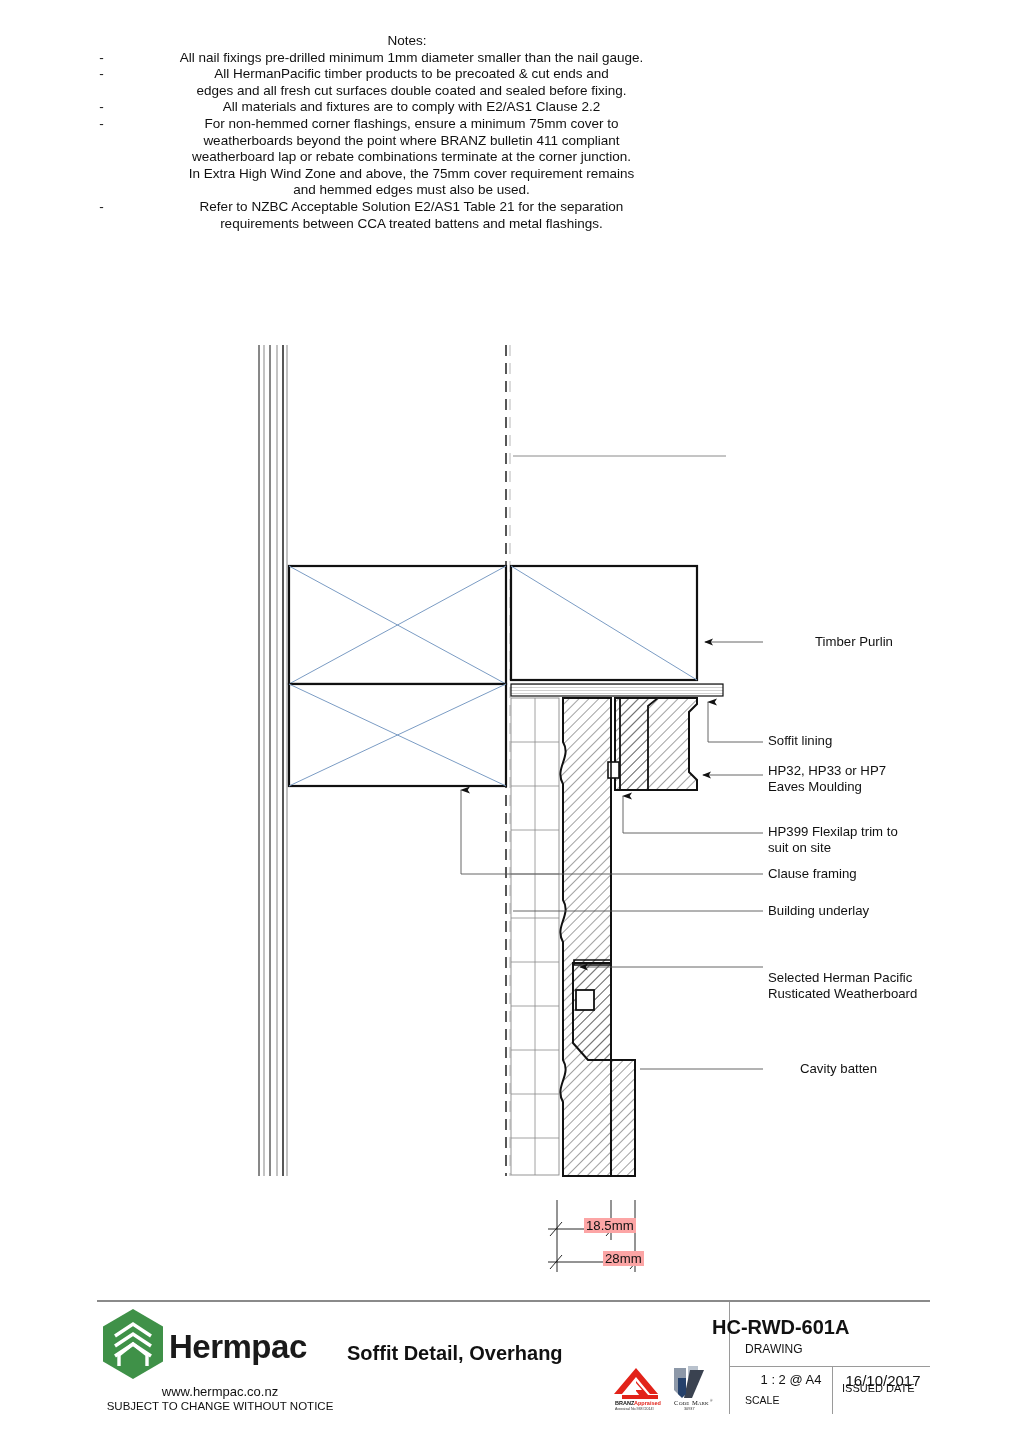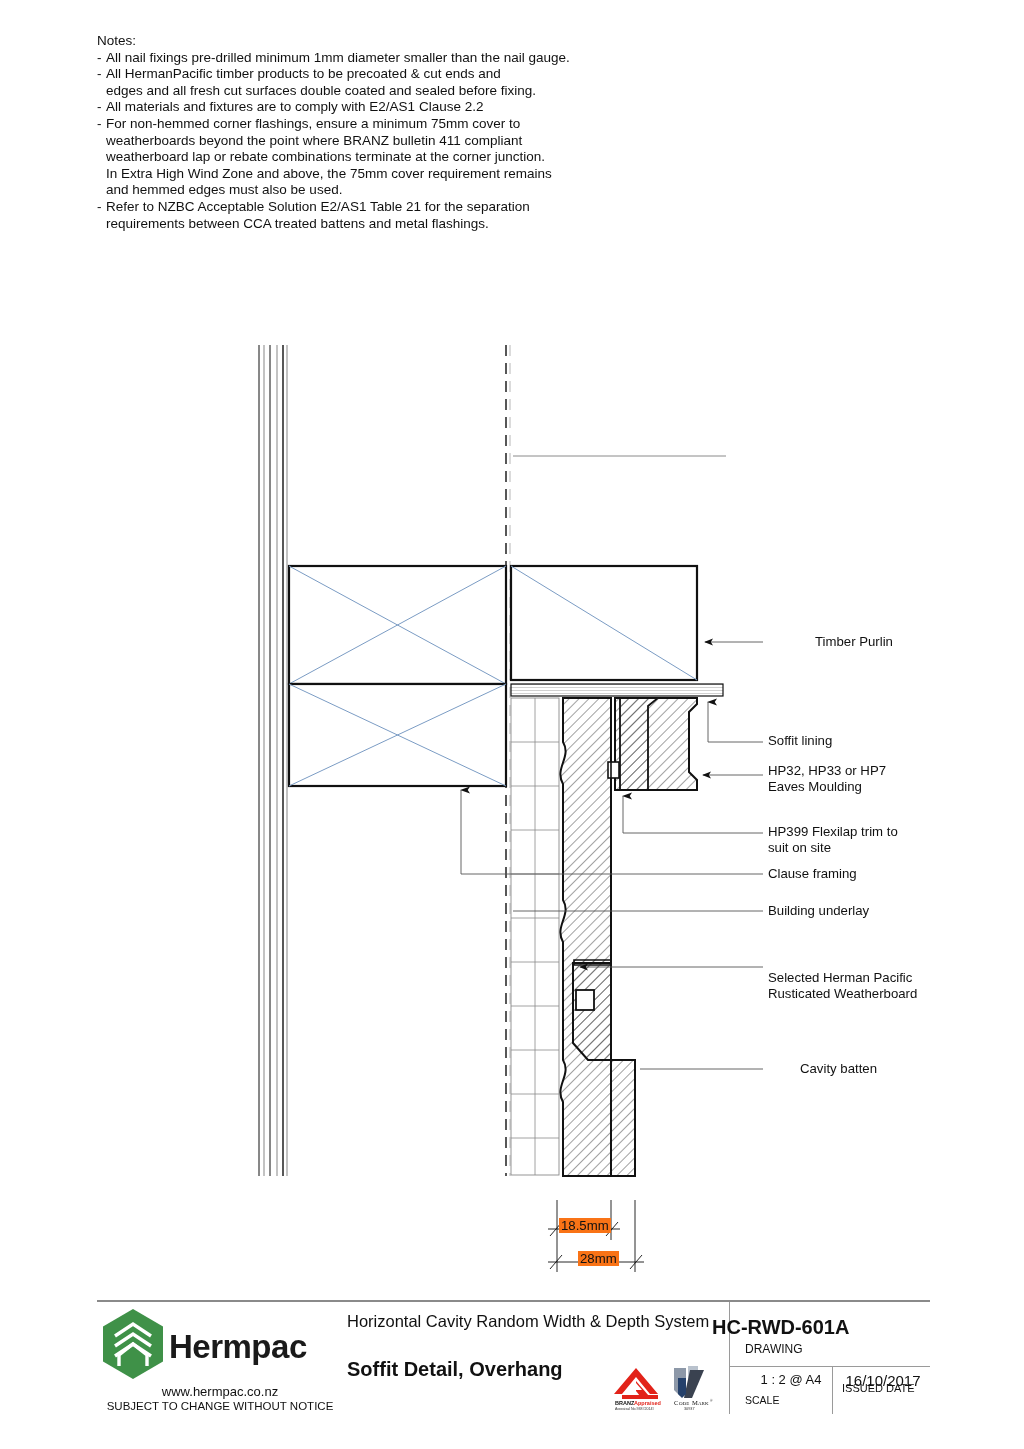--- a/index.html
+++ b/index.html
@@ -16,20 +16,21 @@
     color: #000000;
     overflow: hidden;
   }
 
   
   #notes-block {
     position: absolute;
     left: 97px;
     top: 33px;
     width: 620px;
+    text-align: center;
   }
   #notes-title {
     font-size: 13.5px;
     line-height: 16.6px;
     color: #111;
   }
   .note-item {
     display: flex;
     font-size: 13.5px;
     line-height: 16.6px;
@@ -61,22 +62,23 @@
     line-height: 15.6px;
     color: #111;
     white-space: pre-line;
   }
 
   
   .dimtext {
     position: absolute;
     font-size: 13.2px;
     color: #111;
-    background: #f97316;
+    background: #fca5a5;
     padding: 0 2px;
+    margin-left: 25px;
   }
 
   
   #titleblock {
     position: absolute;
     left: 97px;
     top: 1300px;
     width: 833px;
     height: 112px;
     border-top: 2px solid #8a8a8a;
@@ -144,21 +146,21 @@
   #tb-system {
     position: absolute;
     left: 250px;
     top: 10px;
     font-size: 16.5px;
     color: #111;
   }
   #tb-detail {
     position: absolute;
     left: 250px;
-    top: 56px;
+    top: 40px;
     font-size: 20px;
     font-weight: bold;
     color: #111;
   }
 
   
   #cert-marks {
     position: absolute;
     left: 515px;
     top: 62px;
@@ -419,21 +421,20 @@
           <polyline points="14,38 32,26 50,38"></polyline>
           <polyline points="14,48 32,36 50,48"></polyline>
         </g>
         <polyline points="18,58 18,47 32,36 46,47 46,58" fill="none" stroke="#ffffff" stroke-width="3.4"></polyline>
       </svg>
       <div id="brand-name">Hermpac</div>
       <div id="brand-url">www.hermpac.co.nz</div>
       <div id="brand-disclaimer">SUBJECT TO CHANGE WITHOUT NOTICE</div>
     </div>
 
-    <div id="tb-system">Horizontal Cavity Random Width &amp; Depth System</div>
     <div id="tb-detail">Soffit Detail, Overhang</div>
 
     <div id="cert-marks">
       <svg width="118" height="46" viewBox="0 0 118 46">
 
         <g>
           <path d="M2,30 L24,4 L46,30 L38,30 L24,13 L10,30 Z" fill="#e2231a"></path>
           <path d="M24,17 L37,32 L28,32 L24,27 Z" fill="#e2231a"></path>
           <path d="M10,31 L46,31 L46,35 L10,35 Z" fill="#e2231a"></path>
           <path d="M24,19 L30,26 L14,26 Z" fill="#ffffff"></path>

